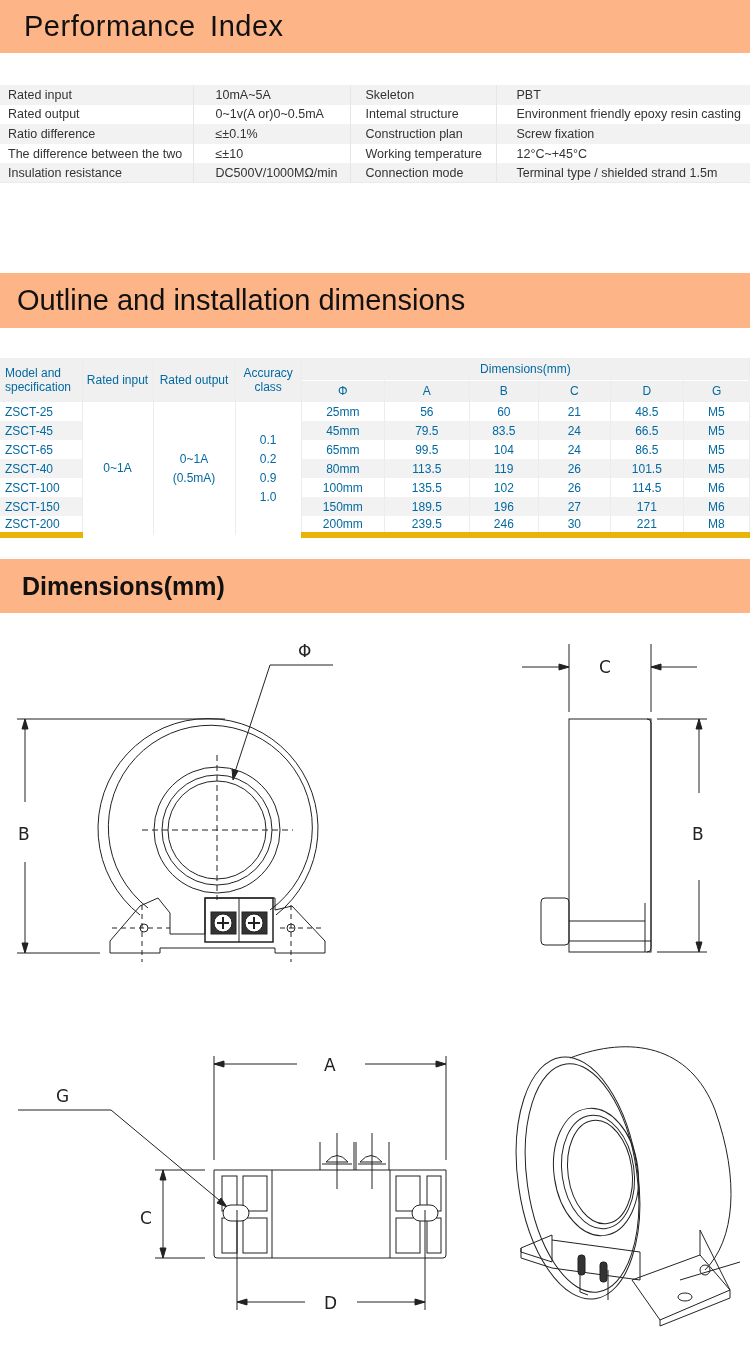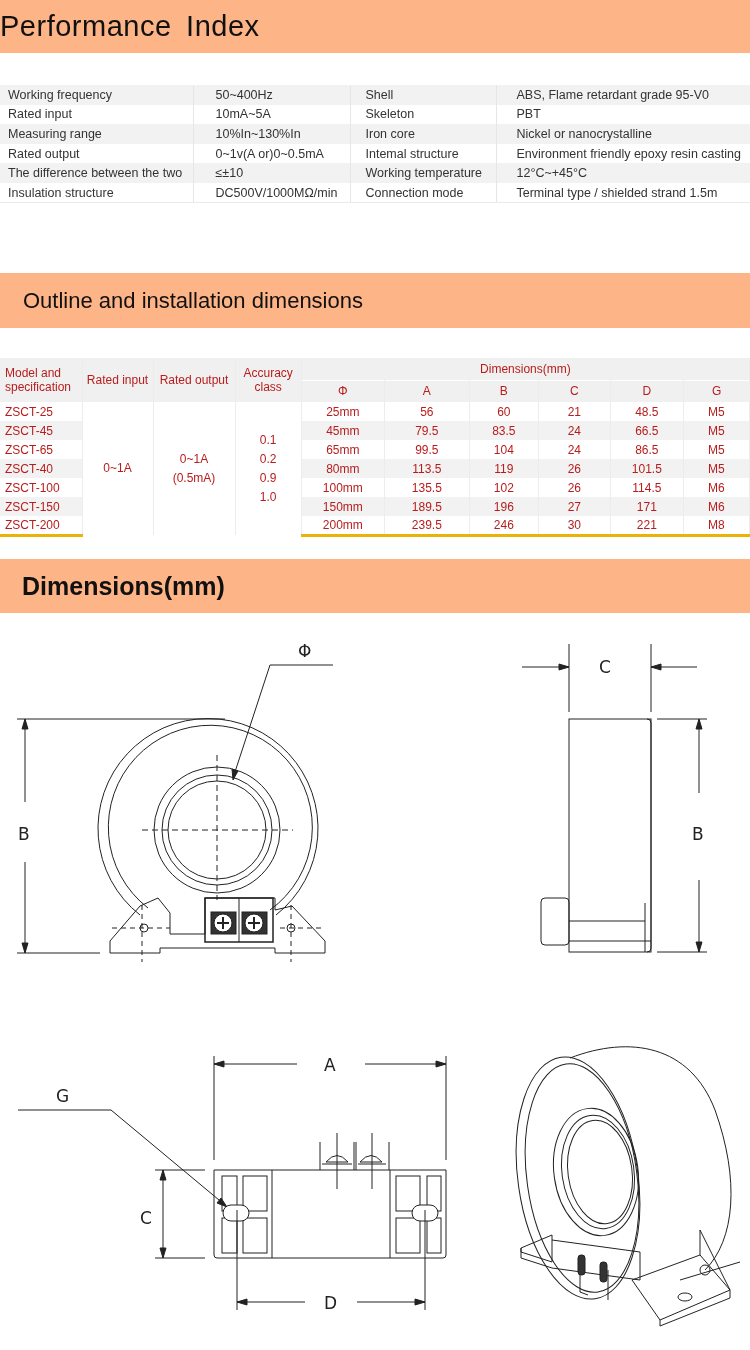--- a/index.html
+++ b/index.html
@@ -1,94 +1,88 @@
 <!DOCTYPE html>
 <html><head>
 <meta charset="utf-8">
 <style>
   * { box-sizing: border-box; margin: 0; padding: 0; }
   html, body { width: 750px; height: 1350px; background: #ffffff; overflow: hidden; }
   body { font-family: "Liberation Sans", "DejaVu Sans", sans-serif; color: #222; position: relative; }
 
   .banner { position: absolute; left: 0; width: 750px; background: #fdb486; display: flex; align-items: center; }
-  .banner .title { color: #111; }
+  .banner .title { color: #111; padding-left: 24px; }
   #banner1 { top: 0; height: 53px; }
   #banner1 .title { font-size: 29px; letter-spacing: 0.5px; word-spacing: 6px; }
   #banner2 { top: 273px; height: 55px; }
-  #banner2 .title { font-size: 22px; padding-left: 23px; }
+  #banner2 .title { font-size: 29px; padding-left: 17px; }
   #banner3 { top: 559px; height: 54px; }
   #banner3 .title { font-size: 25px; font-weight: bold; padding-left: 22px; }
 
   
   .perf { position: absolute; top: 85px; left: 0; width: 750px; border-collapse: collapse; font-size: 12.5px; color: #333; }
   .perf td { height: 19.6px; padding: 0 8px; border-right: 1px solid #e6e6e6; white-space: nowrap; }
   .perf tr:nth-child(odd) td { background: #f2f2f2; }
   .perf tr:nth-child(even) td { background: #ffffff; }
   .perf td.c1 { width: 193px; }
   .perf td.c2 { width: 157px; padding-left: 22px; }
   .perf td.c3 { width: 146px; padding-left: 15px; }
   .perf td.c4 { padding-left: 20px; border-right: none; }
   .perf tr:last-child td { border-bottom: 1px solid #eaeaea; }
 
   
-  .dims { position: absolute; top: 358px; left: 0; width: 750px; border-collapse: collapse; font-size: 12px; color: #b91c1c; }
+  .dims { position: absolute; top: 358px; left: 0; width: 750px; border-collapse: collapse; font-size: 12px; color: #0369a1; }
   .dims th, .dims td { border-right: 1px solid #ececec; font-weight: normal; text-align: center; height: 19px; padding: 0 2px; }
   .dims thead th { background: #f0f0f0; line-height: 14px; }
   .dims thead tr.r1 th { height: 19px; }
   .dims thead tr.r2 th { height: 19px; border-top: 1px solid #fff; }
   .dims th.left, .dims td.left { text-align: left; padding-left: 5px; }
   .dims tbody tr:nth-child(even) td.z { background: #f2f2f2; }
   .dims tbody tr:nth-child(odd) td.z { background: #fff; }
   .dims td.merged { background: #fff; vertical-align: middle; line-height: 19px; }
-  .dims tbody tr:last-child td { border-bottom: 3px solid #eab308; }
+  .dims tbody tr:last-child td { border-bottom: 6px solid #eab308; }
 
   .drawing { position: absolute; }
   .lbl { position: absolute; font-size: 17px; color: #222; font-family: "DejaVu Sans", sans-serif; }
 </style>
 </head>
 <body>
 
 <div class="banner" id="banner1">
   <span class="title">Performance  Index</span>
 </div>
 
 <table class="perf">
   <tbody id="perf-body">
       <tr>
-        <td class="c1">Working frequency</td>
-        <td class="c2">50~400Hz</td>
-        <td class="c3">Shell</td>
-        <td class="c4">ABS, Flame retardant grade 95-V0</td>
-      </tr>
-      <tr>
         <td class="c1">Rated input</td>
         <td class="c2">10mA~5A</td>
         <td class="c3">Skeleton</td>
         <td class="c4">PBT</td>
       </tr>
       <tr>
-        <td class="c1">Measuring range</td>
-        <td class="c2">10%In~130%In</td>
-        <td class="c3">Iron core</td>
-        <td class="c4">Nickel or nanocrystalline</td>
-      </tr>
-      <tr>
         <td class="c1">Rated output</td>
         <td class="c2">0~1v(A or)0~0.5mA</td>
         <td class="c3">Intemal structure</td>
         <td class="c4">Environment friendly epoxy resin casting</td>
       </tr>
       <tr>
+        <td class="c1">Ratio difference</td>
+        <td class="c2">≤±0.1%</td>
+        <td class="c3">Construction plan</td>
+        <td class="c4">Screw fixation</td>
+      </tr>
+      <tr>
         <td class="c1">The difference between the two</td>
         <td class="c2">≤±10</td>
         <td class="c3">Working temperature</td>
         <td class="c4">12°C~+45°C</td>
       </tr>
       <tr>
-        <td class="c1">Insulation structure</td>
+        <td class="c1">Insulation resistance</td>
         <td class="c2">DC500V/1000MΩ/min</td>
         <td class="c3">Connection mode</td>
         <td class="c4">Terminal type / shielded strand 1.5m</td>
       </tr>
     </tbody>
 </table>
 
 <div class="banner" id="banner2">
   <span class="title">Outline and installation dimensions</span>
 </div>

